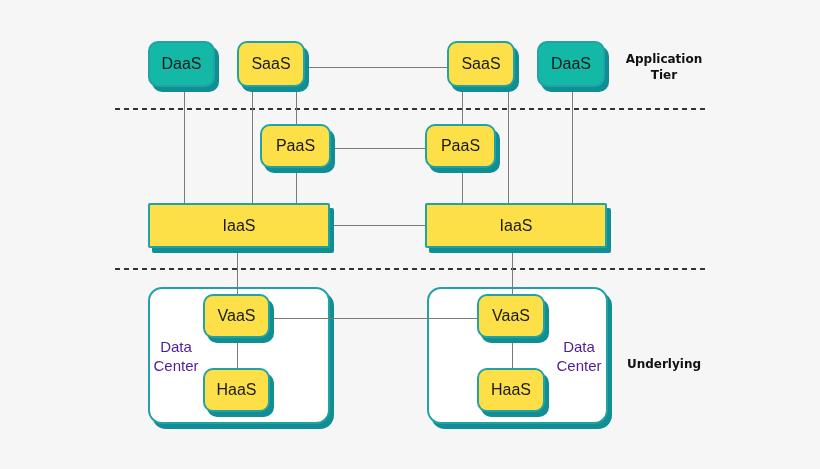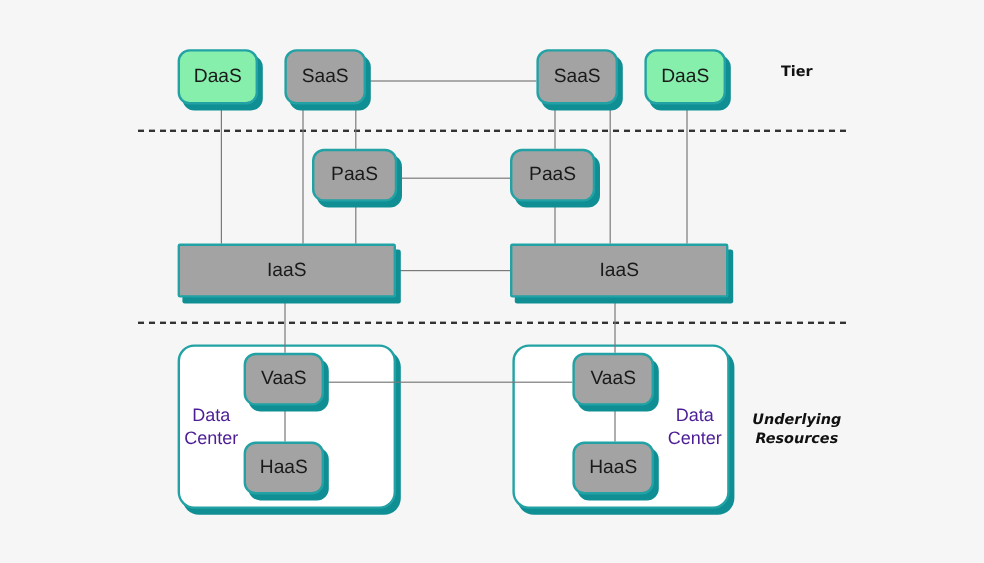--- a/index.html
+++ b/index.html
@@ -24,33 +24,33 @@
   
   .dash {
     position: absolute;
     height: 2px;
     background: repeating-linear-gradient(90deg, #333 0 5px, transparent 5px 9px);
     z-index: 1;
   }
   
   .node {
     position: absolute;
-    background: #a3a3a3;
+    background: #fde047;
     border: 2px solid #22a2a4;
     border-radius: 10px;
     box-shadow: 4px 5px 0 0 #0f8f94;
     display: flex;
     align-items: center;
     justify-content: center;
     font-size: 16px;
     color: #1a1a1a;
     box-sizing: border-box;
     z-index: 3;
   }
-  .node.pink { background: #86efac; }
+  .node.pink { background: #14b8a6; }
   .node.wide { border-radius: 2px; }
   .dc {
     position: absolute;
     background: #ffffff;
     border: 2px solid #22a2a4;
     border-radius: 14px;
     box-shadow: 4px 5px 0 0 #0f8f94;
     box-sizing: border-box;
     z-index: 1;
   }
@@ -146,20 +146,20 @@
     <span>HaaS</span>
   </div>
   <div class="node" style="left:477px; top:294px; width:68px; height:44px;">
     <span>VaaS</span>
   </div>
   <div class="node" style="left:477px; top:368px; width:68px; height:44px;">
     <span>HaaS</span>
   </div>
 
   <div class="tier-label" style="left:599px; top:51px;">
+    <div>Application</div>
     <div>Tier</div>
   </div>
-  <div class="tier-label" style="left:599px; top:341px;font-style:italic;">
+  <div class="tier-label" style="left:599px; top:356px;">
     <div>Underlying</div>
-    <div>Resources</div>
   </div>
 
 </div>
 
 </body></html>

